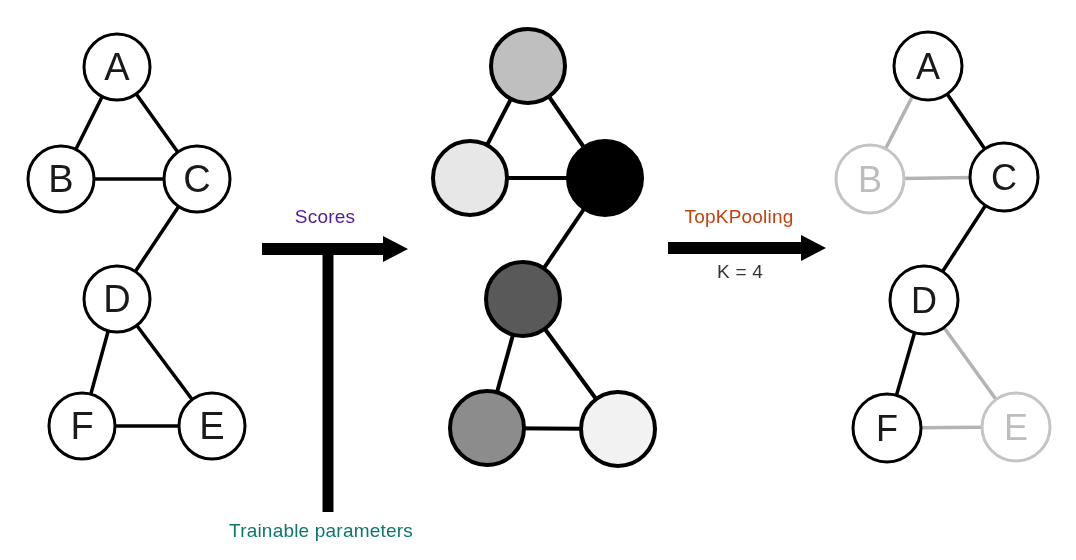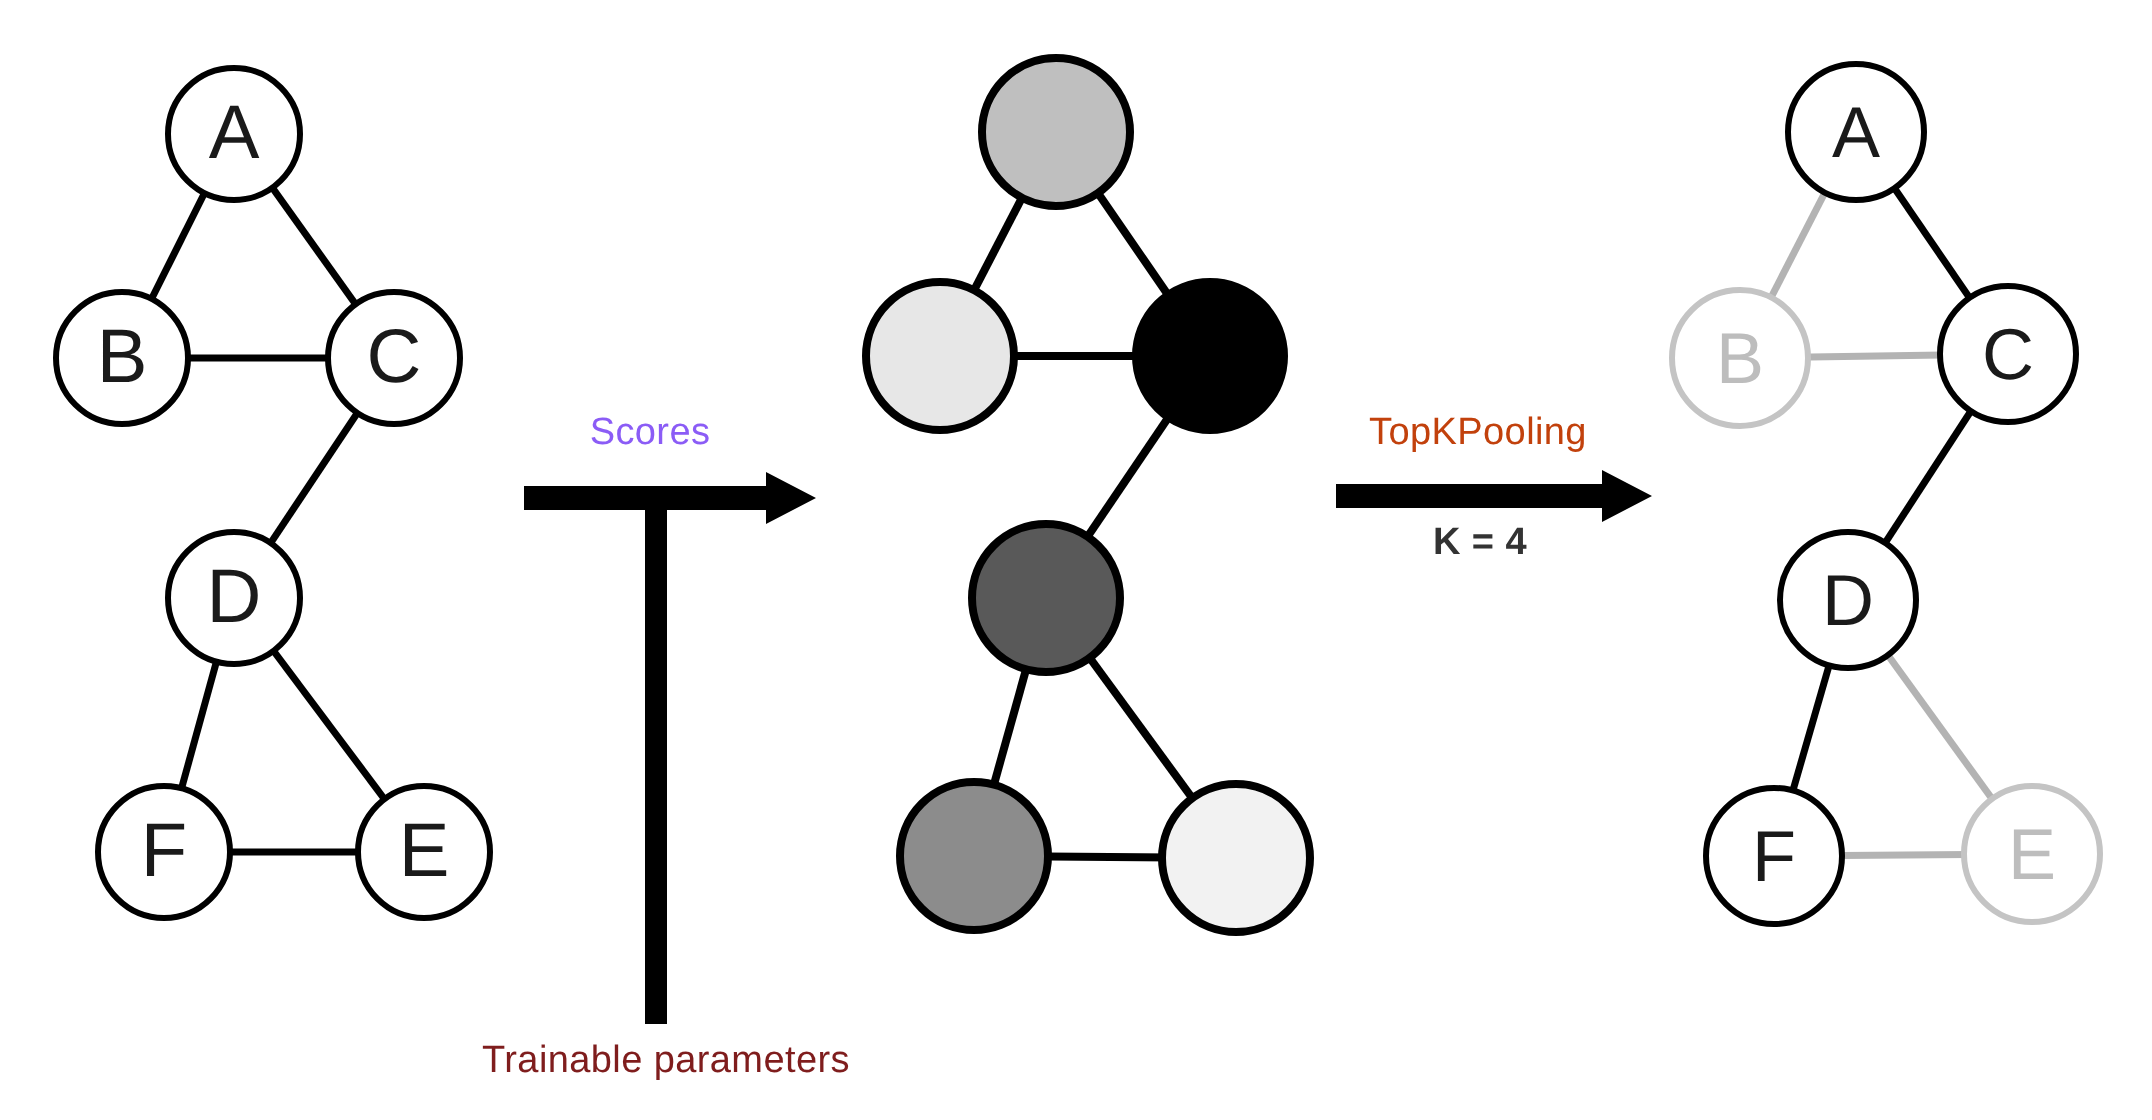--- a/index.html
+++ b/index.html
@@ -95,20 +95,20 @@
         <circle cx="887" cy="428" r="34" fill="#ffffff" stroke="#000000" stroke-width="3"></circle>
         <text x="887" y="428" text-anchor="middle" dominant-baseline="central" fill="#1a1a1a" font-size="36">F</text>
         <circle cx="1016" cy="427" r="34" fill="#ffffff" stroke="#c4c4c4" stroke-width="3"></circle>
         <text x="1016" y="427" text-anchor="middle" dominant-baseline="central" fill="#bdbdbd" font-size="36">E</text>
       </g>
       <polygon points="262,243 383,243 383,236 408,249 383,262 383,255 262,255" fill="#000000"></polygon>
       <polygon points="668,242 801,242 801,235 826,248 801,261 801,254 668,254" fill="#000000"></polygon>
       <rect x="322.5" y="243" width="11" height="269" fill="#000000"></rect>
     </svg>
 
-  <div class="diagram-label" style="left: 325px; top: 217px; color: #8b5cf6;">Scores</div>
+  <div class="diagram-label" style="left: 325px; top: 217px; color: #4c1d95;">Scores</div>
 
   <div class="diagram-label" style="left: 739px; top: 217px; color: #c2410c;">TopKPooling</div>
 
-  <div class="diagram-label" style="left: 740px; top: 272px; color: rgb(51, 51, 51); font-weight: bold;">K = 4</div>
+  <div class="diagram-label" style="left: 740px; top: 272px; color: rgb(51, 51, 51);">K = 4</div>
 
-  <div class="diagram-label" style="left: 333px; top: 531px; color: #7f1d1d;">Trainable parameters</div>
+  <div class="diagram-label" style="left: 321px; top: 531px; color: #0f766e;">Trainable parameters</div>
 </div>
 
 </body></html>

